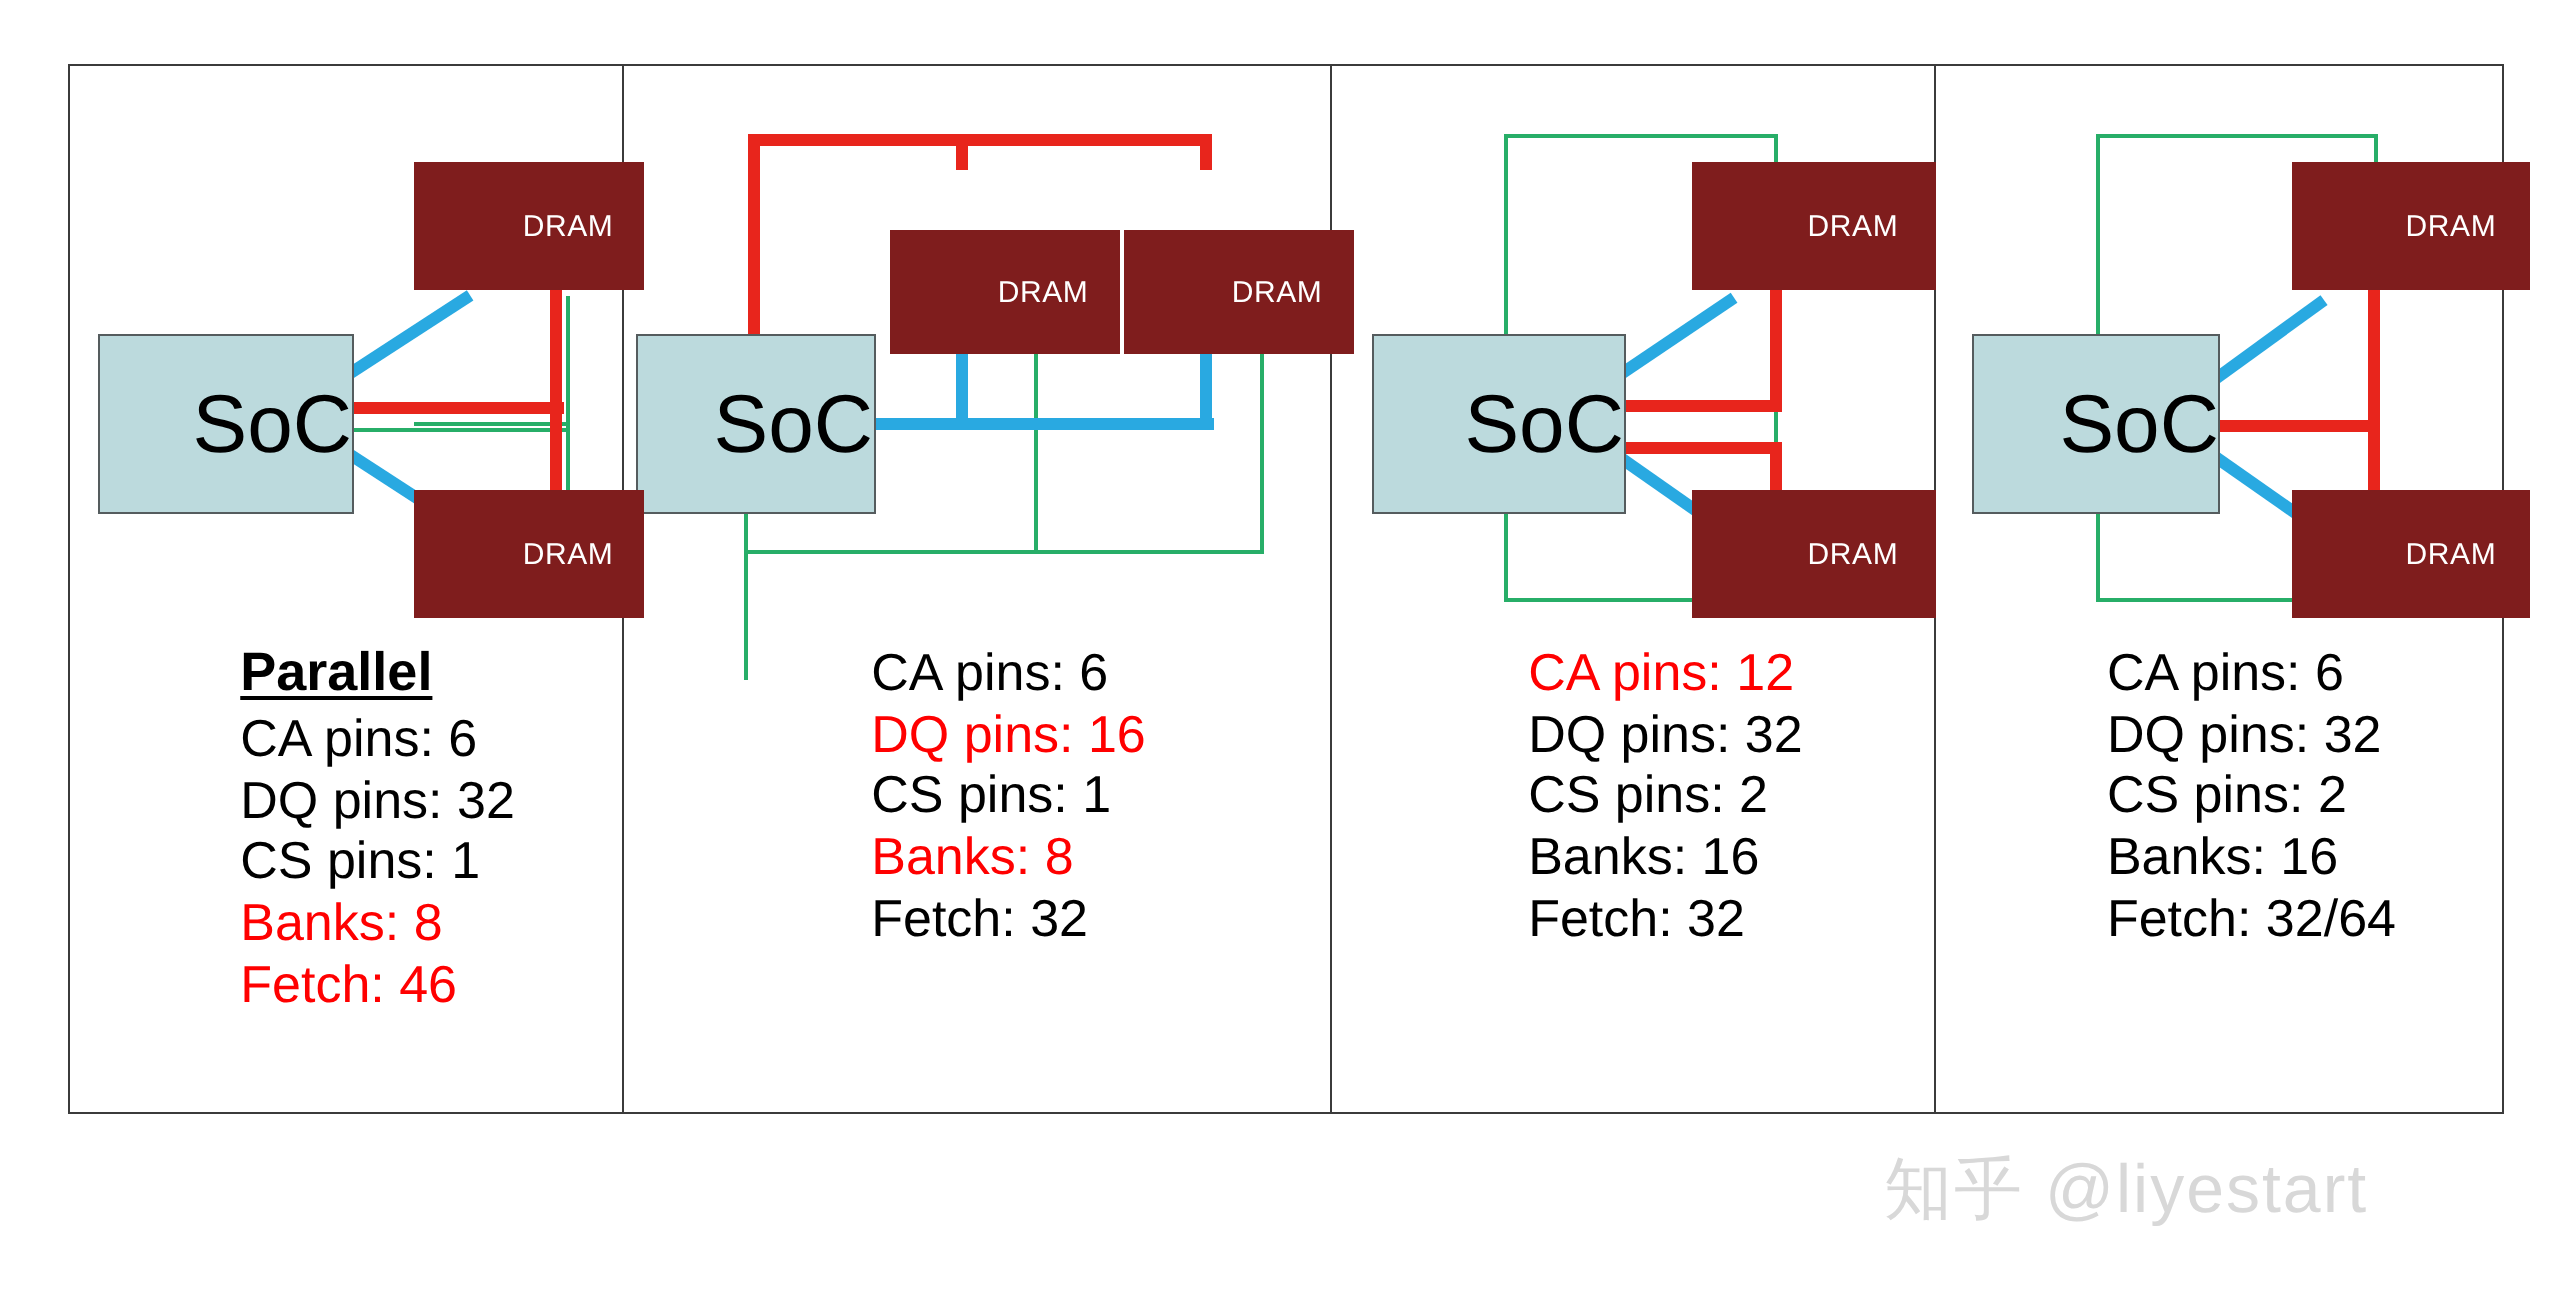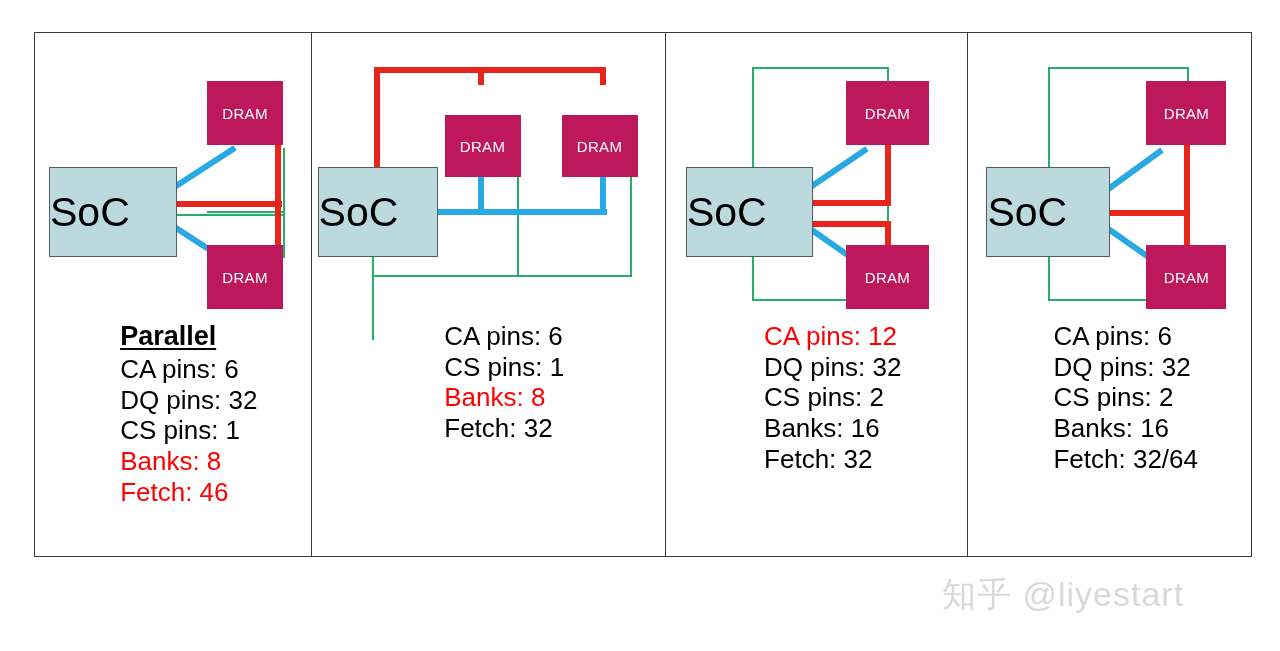--- a/index.html
+++ b/index.html
@@ -24,29 +24,30 @@
   .p1{width:277px;}
   .p2{width:355px;}
   .p3{width:303px;}
   .p4{width:283px;}
 
   .figure{position:relative;height:278px;width:100%;}
 
   
   .soc{
     position:absolute;background:#bcdadd;border:1.5px solid #555c5e;
-    display:flex;align-items:center;justify-content:flex-start;
+    display:flex;align-items:center;justify-content:flex-end;
     font-size:41px;color:#000;letter-spacing:0px;line-height:1;
     z-index:5;
   }
   .dram{
-    position:absolute;background:#be185d;
+    position:absolute;background:#7f1d1d;
     display:flex;align-items:center;justify-content:center;
     color:#ffffff;font-size:15px;font-weight:400;letter-spacing:.3px;
     z-index:6;
+    padding-left:39px;
   }
 
   
   .wire{position:absolute;z-index:3;}
   .ca{background:#e8251c;}
   .dq{background:#29a9e1;}
   .cs{background:#27ae68;}
   .caz{z-index:4;}
   .dqz{z-index:4;}
   .csz{z-index:2;}
@@ -142,20 +143,21 @@
         <span>DRAM</span>
       </div>
       <div class="dram" style="left:250px;top:82px;width:76px;height:62px;">
         <span>DRAM</span>
       </div>
     </div>
 
     <div class="caption">
       <div class="caption-inner">
         <div class="spec">CA pins: 6</div>
+        <div class="spec hi">DQ pins: 16</div>
         <div class="spec">CS pins: 1</div>
         <div class="spec hi">Banks: 8</div>
         <div class="spec">Fetch: 32</div>
       </div>
     </div>
   </div>
 
   <div class="panel p3">
     <div class="figure">
 

